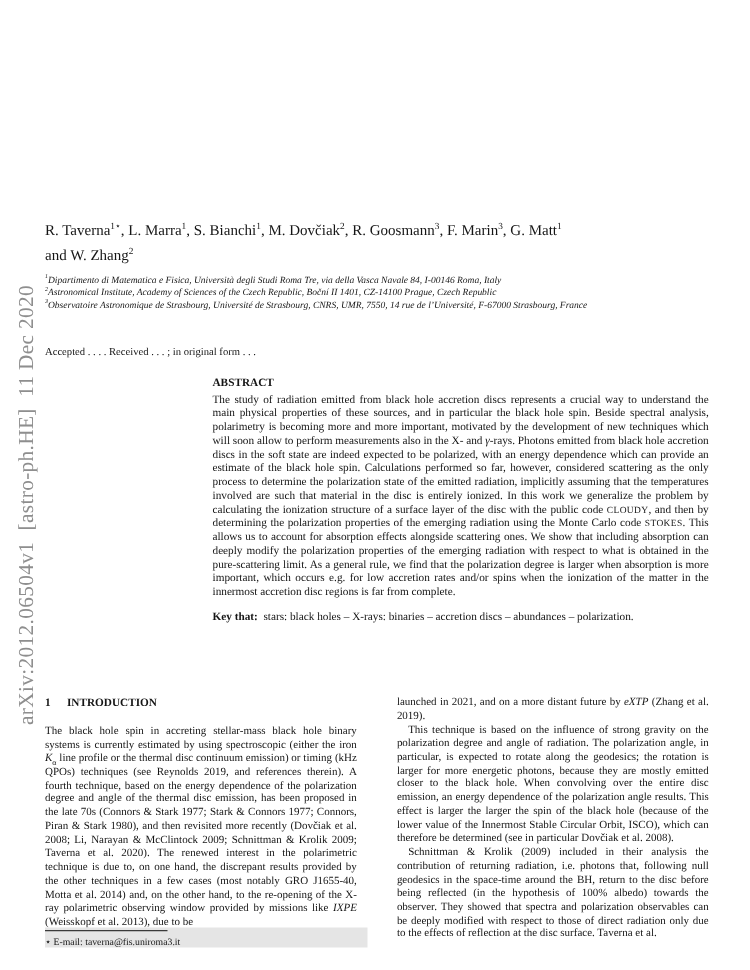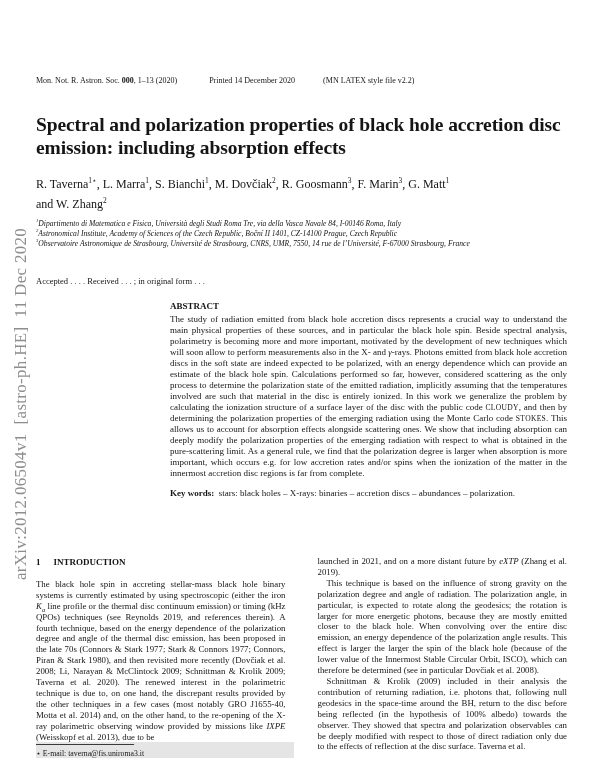--- a/index.html
+++ b/index.html
@@ -127,45 +127,39 @@
   .s-sc  { font-size: 0.84em; letter-spacing: 0.3px; }
   .s-b   { font-weight: bold; }
 </style>
 </head>
 <body>
 
 <div class="page">
 
   <div class="arxiv-stamp">arXiv:2012.06504v1&nbsp; [astro-ph.HE]&nbsp; 11 Dec 2020</div>
 
-  <div class="header-row">
-    <span>Mon. Not. R. Astron. Soc. </span><span class="b">000</span><span>, 1–13 (2020)</span>
-    <span class="h-printed">Printed 14 December 2020</span>
-    <span class="h-style">(MN LATEX style file v2.2)</span>
-  </div>
 
-  <div class="title">Spectral and polarization properties of black hole accretion disc emission: including absorption effects</div>
 
   <div class="authors">
     <div><span>R. Taverna</span><span class="s-sup">1⋆</span><span>, L. Marra</span><span class="s-sup">1</span><span>, S. Bianchi</span><span class="s-sup">1</span><span>, M. Dovčiak</span><span class="s-sup">2</span><span>, R. Goosmann</span><span class="s-sup">3</span><span>, F. Marin</span><span class="s-sup">3</span><span>, G. Matt</span><span class="s-sup">1</span></div>
     <div><span>and W. Zhang</span><span class="s-sup">2</span></div>
   </div>
 
   <div class="affils">
     <div><span class="s-sup">1</span><span>Dipartimento di Matematica e Fisica, Università degli Studi Roma Tre, via della Vasca Navale 84, I-00146 Roma, Italy</span></div>
     <div><span class="s-sup">2</span><span>Astronomical Institute, Academy of Sciences of the Czech Republic, Boční II 1401, CZ-14100 Prague, Czech Republic</span></div>
     <div><span class="s-sup">3</span><span>Observatoire Astronomique de Strasbourg, Université de Strasbourg, CNRS, UMR, 7550, 14 rue de l’Université, F-67000 Strasbourg, France</span></div>
   </div>
 
   <div class="dates">Accepted . . . . Received . . . ; in original form . . .</div>
 
   <div class="abstract">
     <div class="abstract-heading">ABSTRACT</div>
     <div class="abstract-body"><span>The study of radiation emitted from black hole accretion discs represents a crucial way to understand the main physical properties of these sources, and in particular the black hole spin. Beside spectral analysis, polarimetry is becoming more and more important, motivated by the development of new techniques which will soon allow to perform measurements also in the X- and </span><span class="s-it">γ</span><span>-rays. Photons emitted from black hole accretion discs in the soft state are indeed expected to be polarized, with an energy dependence which can provide an estimate of the black hole spin. Calculations performed so far, however, considered scattering as the only process to determine the polarization state of the emitted radiation, implicitly assuming that the temperatures involved are such that material in the disc is entirely ionized. In this work we generalize the problem by calculating the ionization structure of a surface layer of the disc with the public code </span><span class="s-sc">CLOUDY</span><span>, and then by determining the polarization properties of the emerging radiation using the Monte Carlo code </span><span class="s-sc">STOKES</span><span>. This allows us to account for absorption effects alongside scattering ones. We show that including absorption can deeply modify the polarization properties of the emerging radiation with respect to what is obtained in the pure-scattering limit. As a general rule, we find that the polarization degree is larger when absorption is more important, which occurs e.g. for low accretion rates and/or spins when the ionization of the matter in the innermost accretion disc regions is far from complete.</span></div>
-    <div class="keywords"><span class="s-b">Key words:</span><span>&nbsp; stars: black holes – X-rays: binaries – accretion discs – abundances – polarization.</span></div>
+    <div class="keywords"><span class="s-b">Key that:</span><span>&nbsp; stars: black holes – X-rays: binaries – accretion discs – abundances – polarization.</span></div>
   </div>
 
   <div class="columns">
     <div class="col">
       <div class="section-heading">
         <span>1</span><span class="sec-label">INTRODUCTION</span>
       </div>
       <p><span>The black hole spin in accreting stellar-mass black hole binary systems is currently estimated by using spectroscopic (either the iron </span><span class="s-it">K</span><span class="s-sub">α</span><span> line profile or the thermal disc continuum emission) or timing (kHz QPOs) techniques (see Reynolds 2019, and references therein). A fourth technique, based on the energy dependence of the polarization degree and angle of the thermal disc emission, has been proposed in the late 70s (Connors &amp; Stark 1977; Stark &amp; Connors 1977; Connors, Piran &amp; Stark 1980), and then revisited more recently (Dovčiak et al. 2008; Li, Narayan &amp; McClintock 2009; Schnittman &amp; Krolik 2009; Taverna et al. 2020). The renewed interest in the polarimetric technique is due to, on one hand, the discrepant results provided by the other techniques in a few cases (most notably GRO J1655-40, Motta et al. 2014) and, on the other hand, to the re-opening of the X-ray polarimetric observing window provided by missions like </span><span class="s-it">IXPE</span><span> (Weisskopf et al. 2013), due to be</span></p>
     </div>
     <div class="col">

